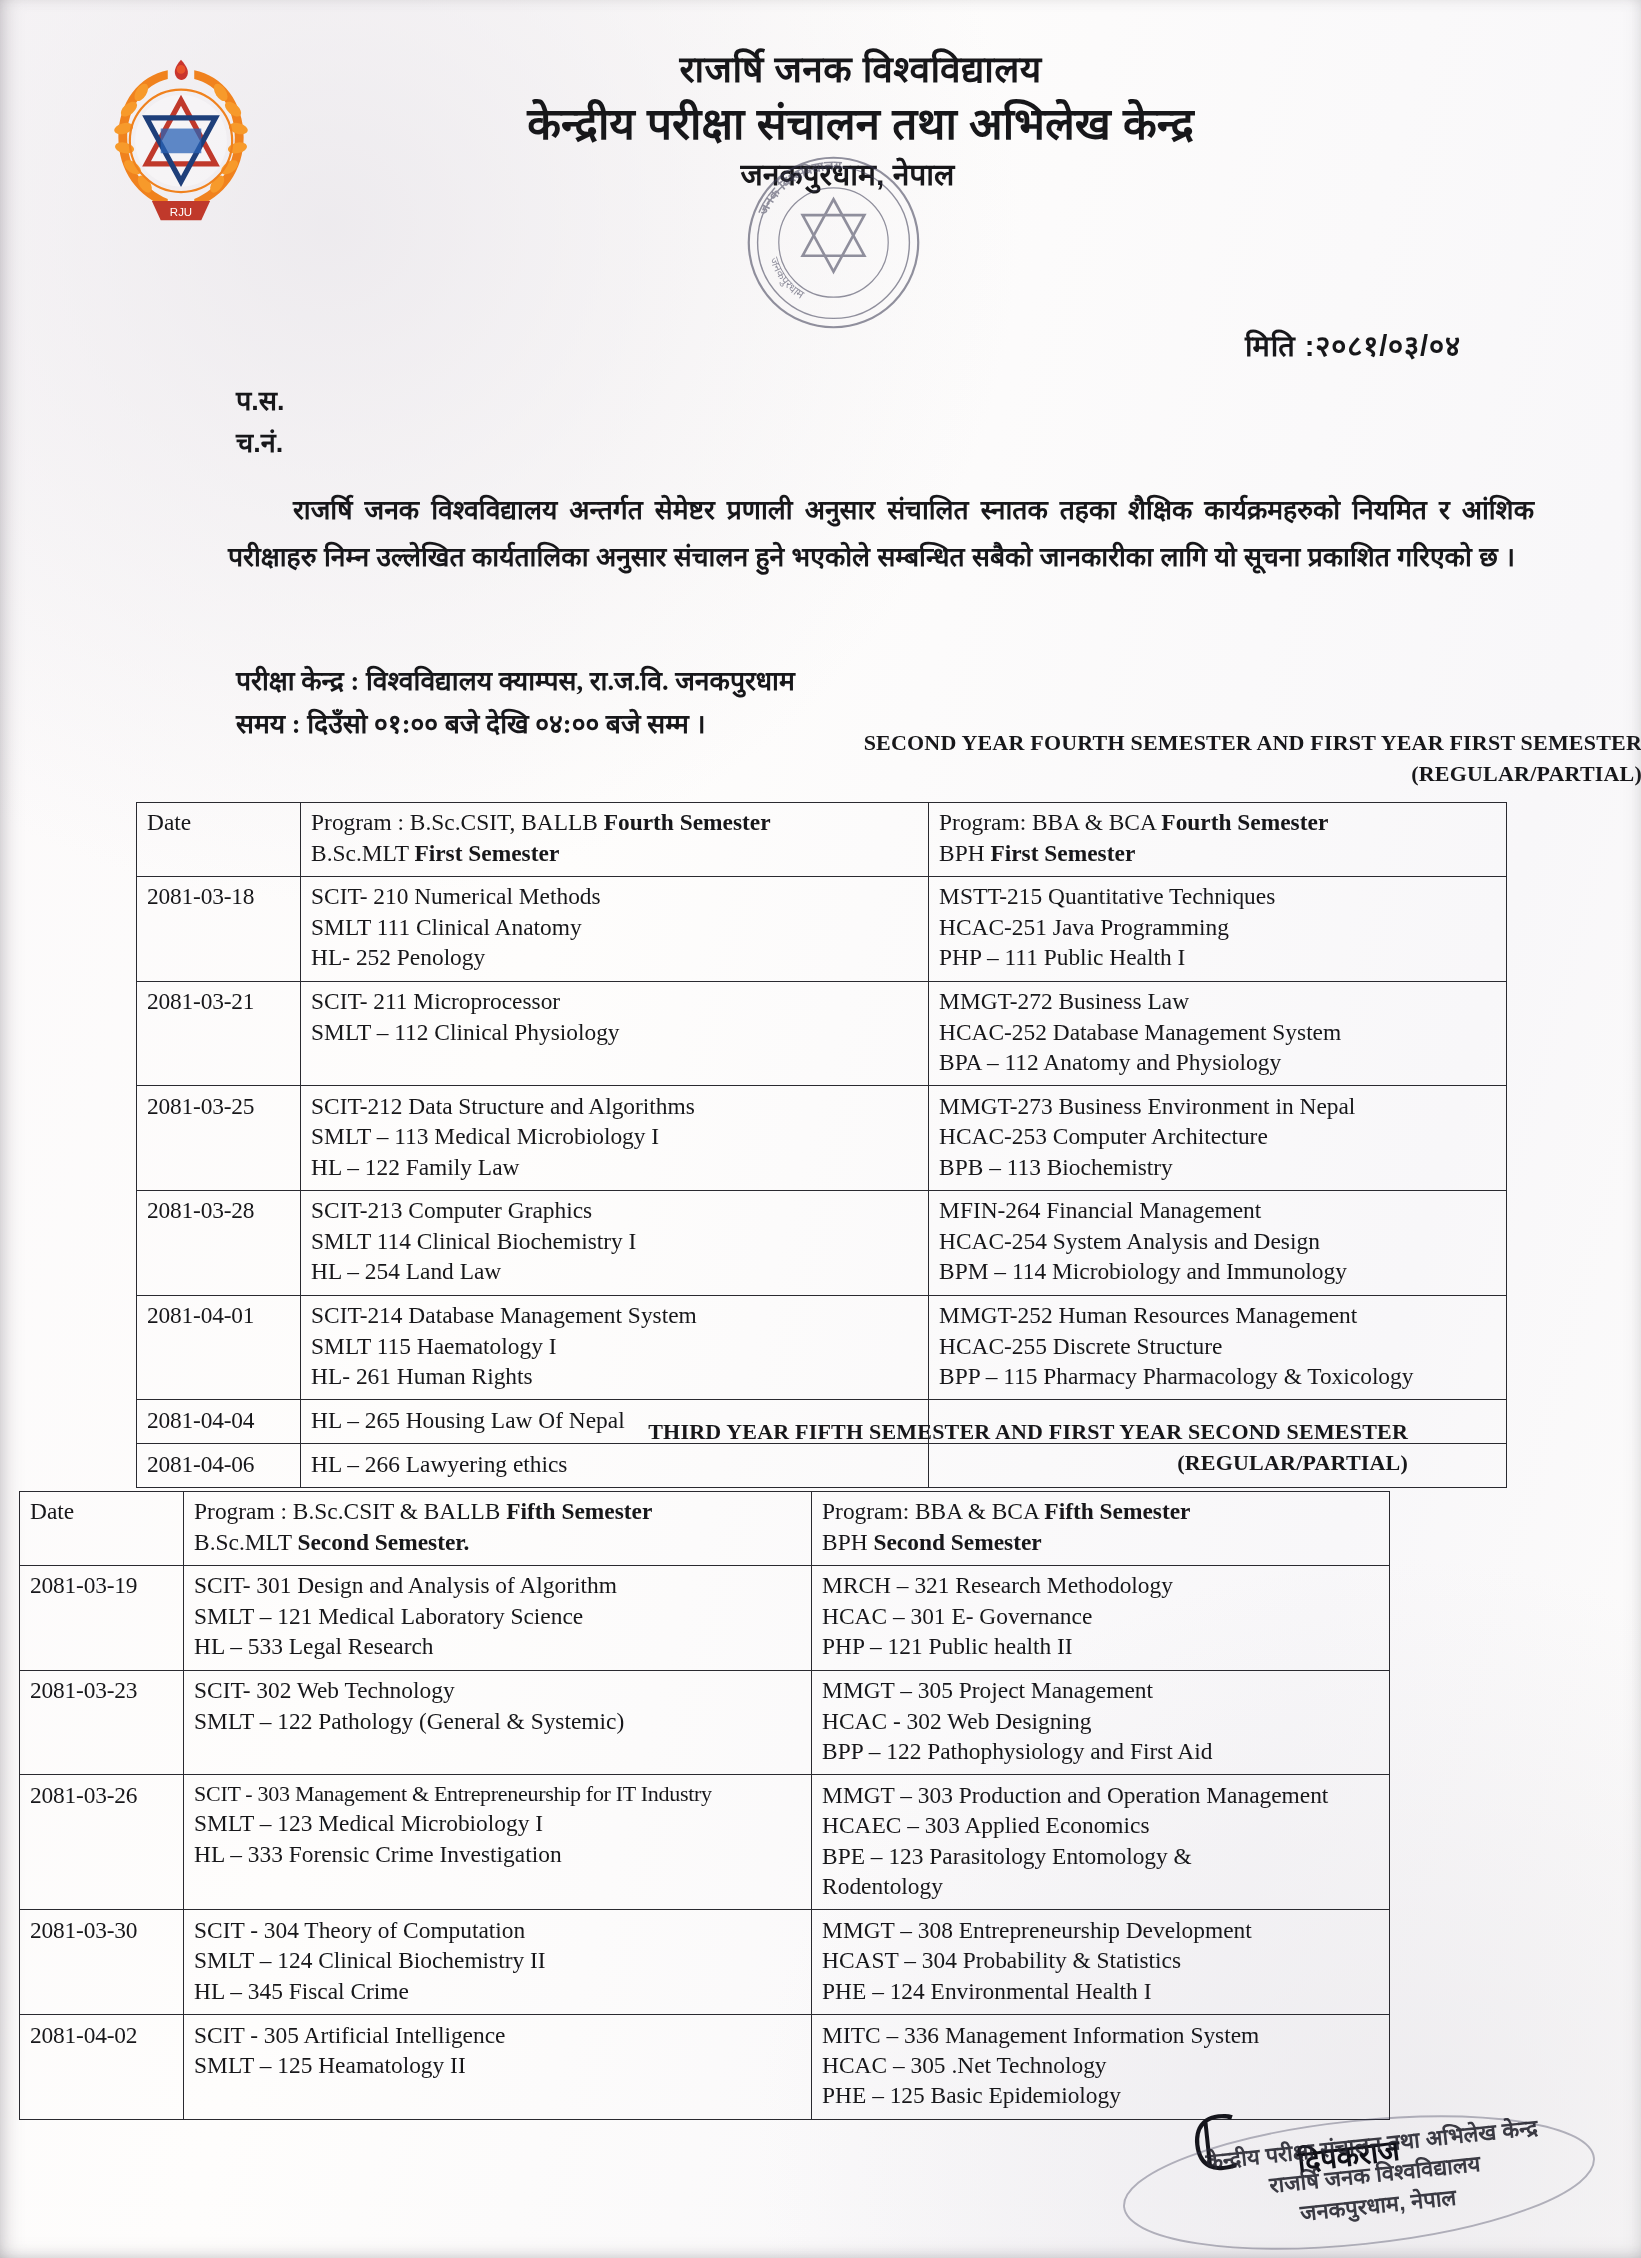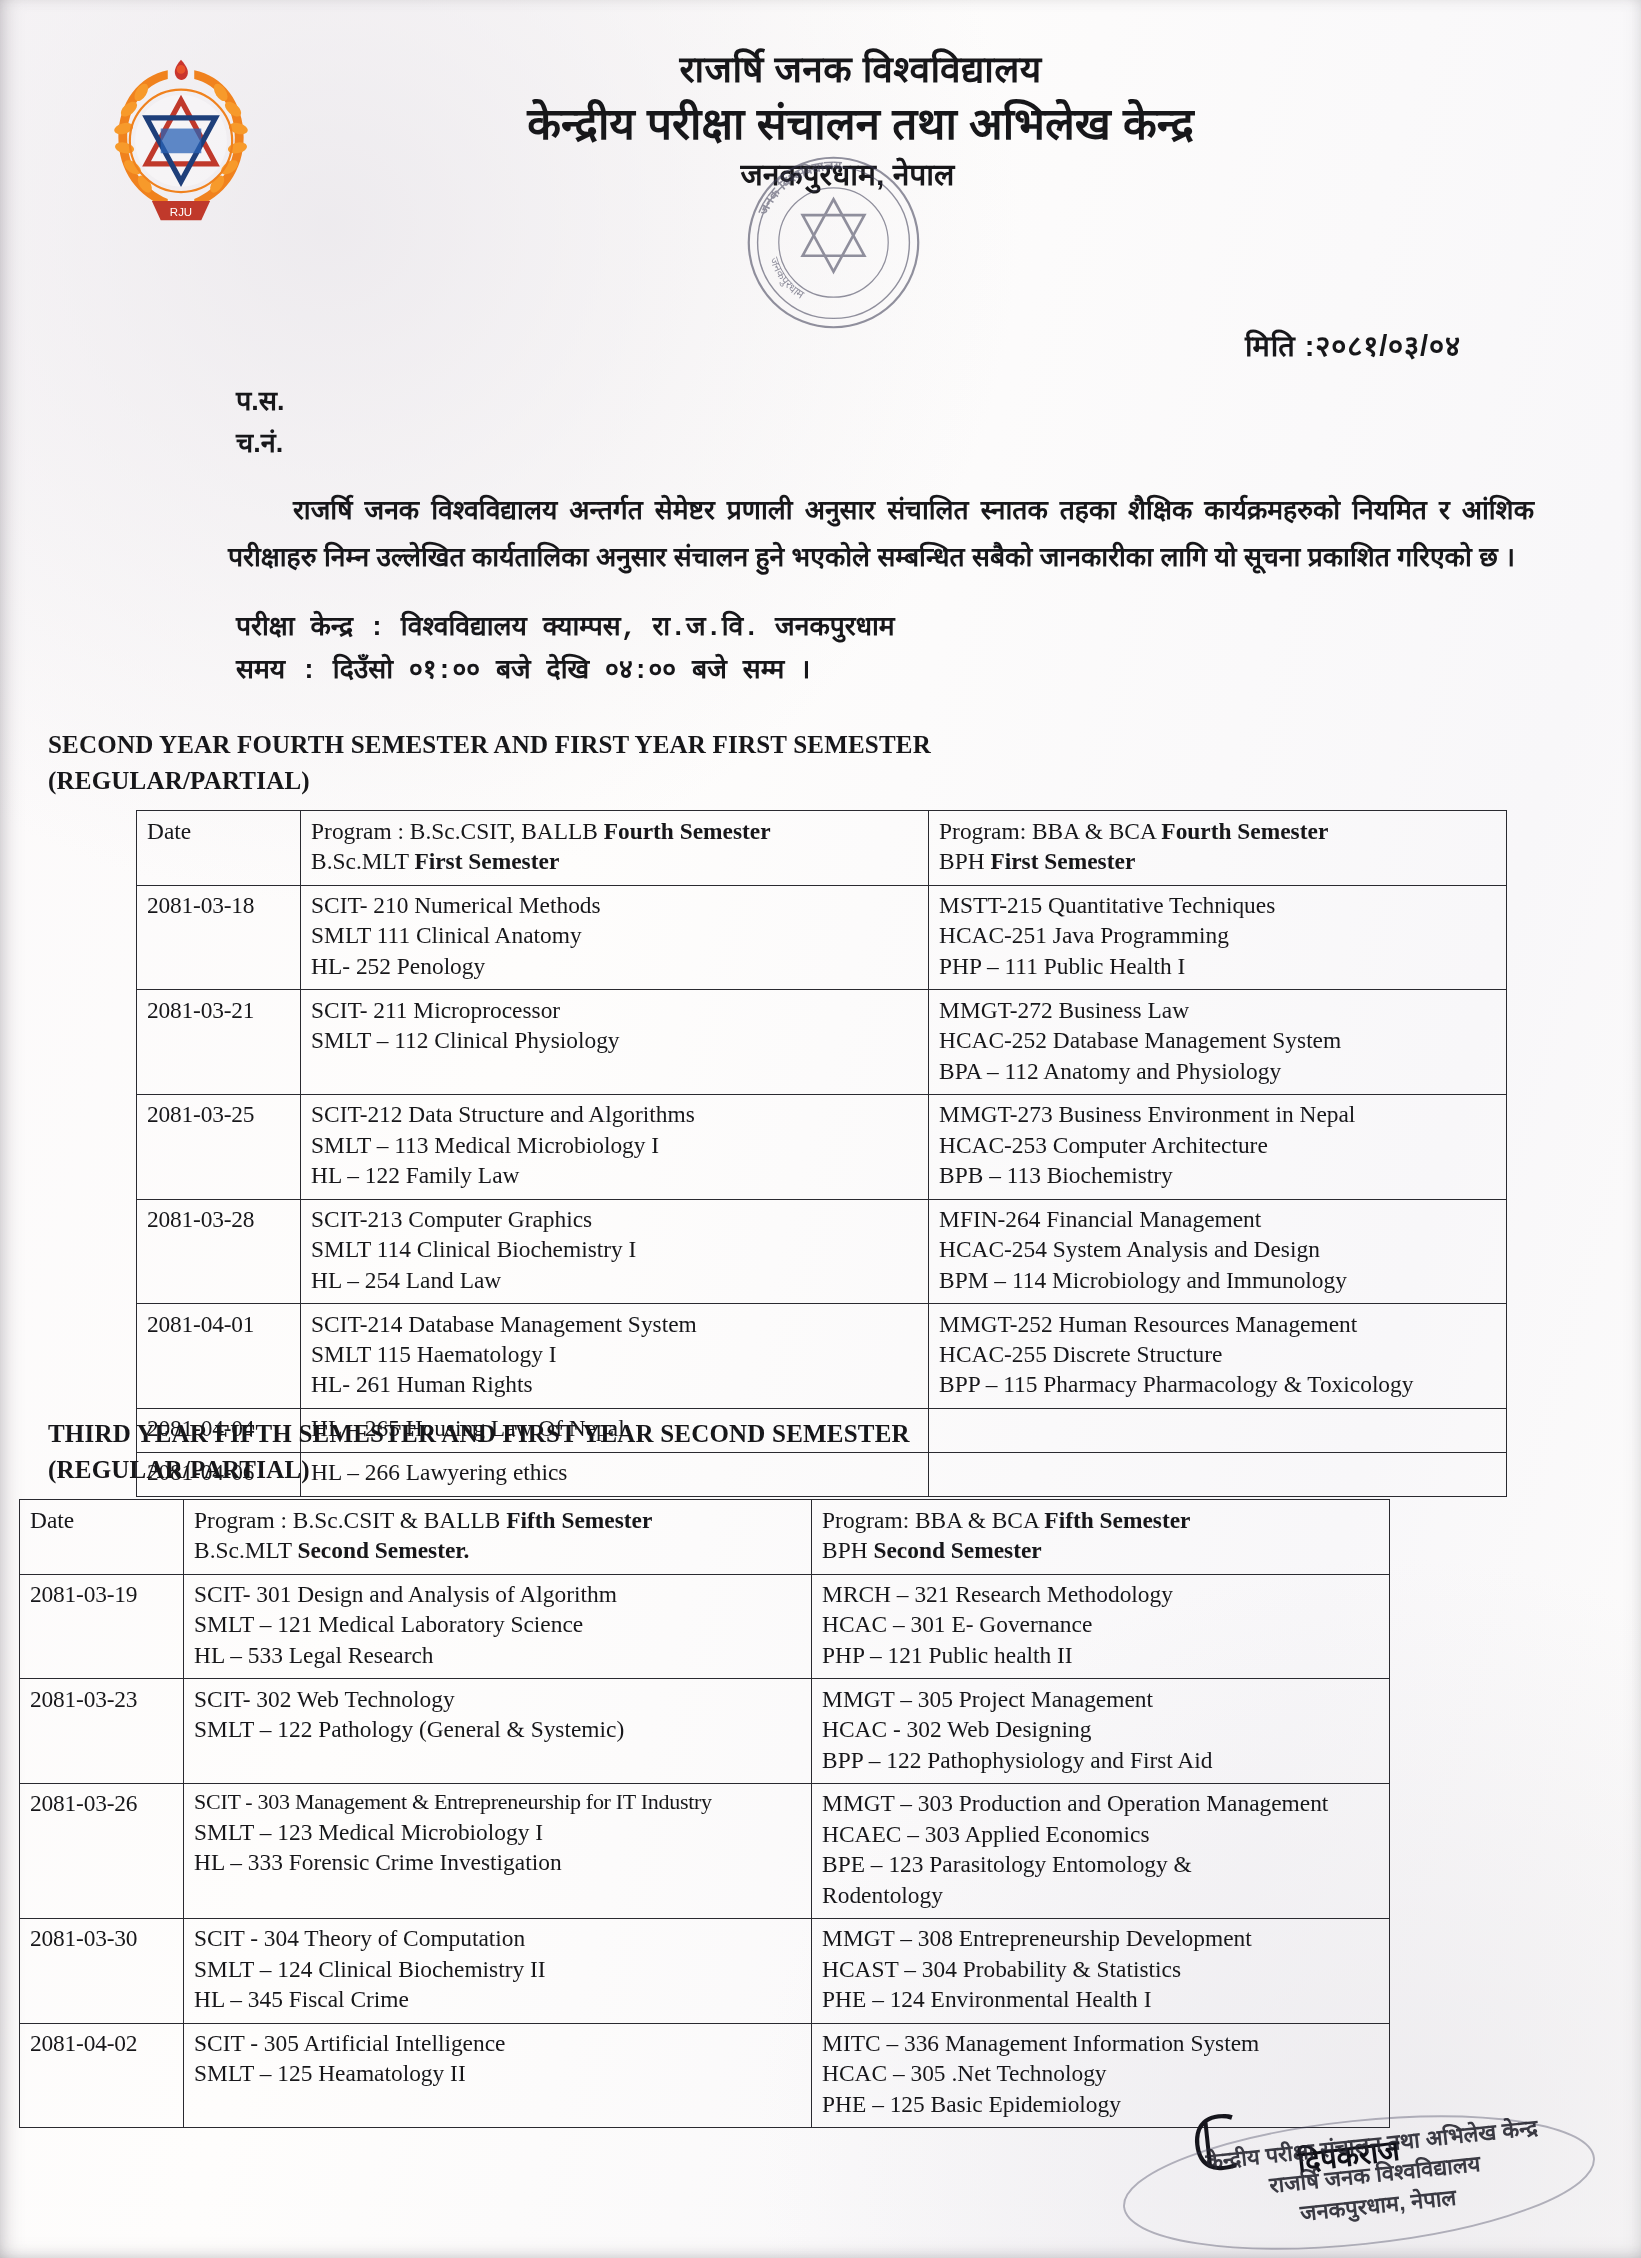--- a/index.html
+++ b/index.html
@@ -113,33 +113,33 @@
     font-weight: bold;
     font-size: 26.5px;
     line-height: 1.78;
     text-align: justify;
     text-indent: 65px;
     margin: 0;
   }
   .meta-lines {
     position: absolute;
     left: 236px;
-    top: 607px;
-    font-family: Liberation Mono, monospace;
+    top: 660px;
+    font-family: Liberation Serif, serif;
     font-weight: bold;
     font-size: 26.5px;
     line-height: 1.62;
   }
 
   
   .section-title {
-    text-align: left;
+    text-align: right;
     font-family: "Liberation Serif", serif;
     font-weight: bold;
-    font-size: 25px;
+    font-size: 22px;
     letter-spacing: 0.2px;
     line-height: 1.42;
     padding-left: 48px;
   }
   .section-title .sub { display: block; }
 
   
   .sched-table {
     border-collapse: collapse;
     width: 1370px;

